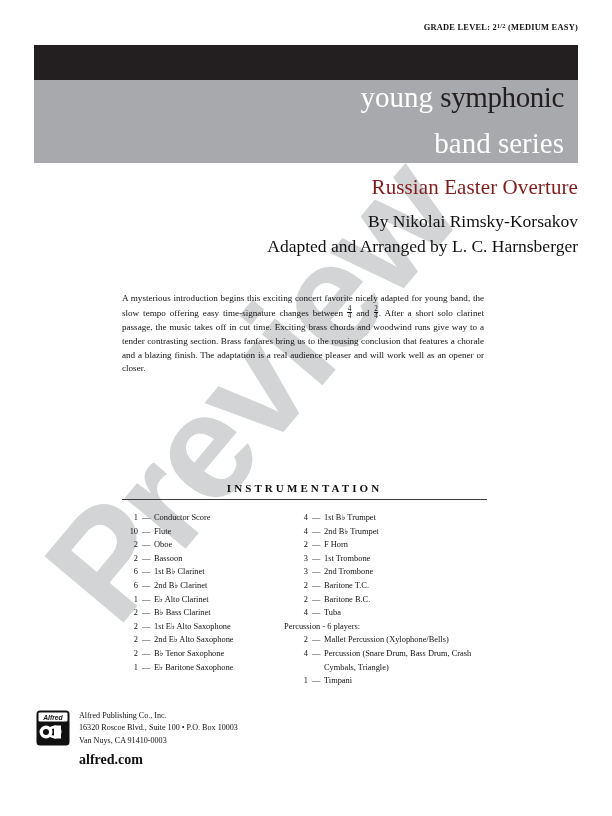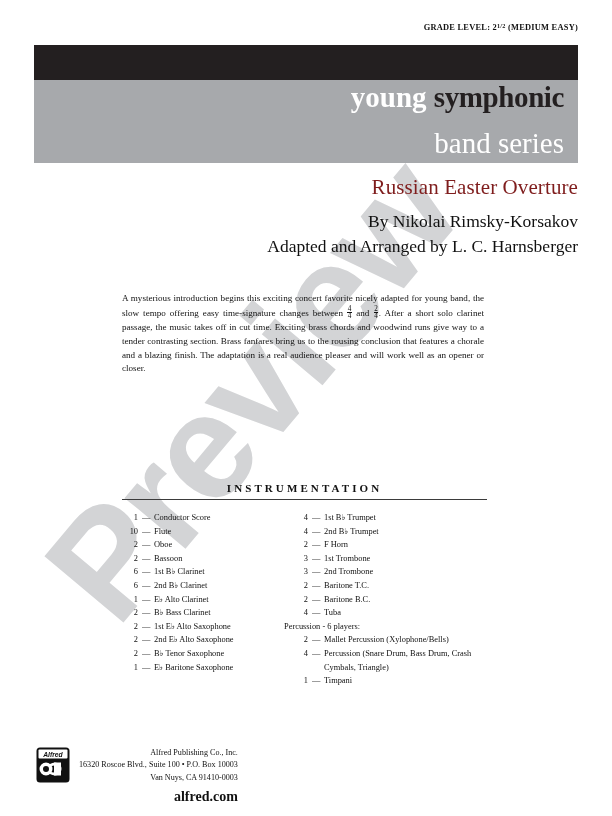--- a/index.html
+++ b/index.html
@@ -83,25 +83,25 @@
     text-align: right;
     line-height: 0.96;
   }
   #series-line1 {
     font-family: "Liberation Serif", serif;
     font-size: 29px;
     white-space: nowrap;
   }
   #series-word-young {
     color: #ffffff;
-    font-weight: bold;
+    font-weight: normal;
   }
   #series-word-symphonic {
     color: #231f20;
-    font-weight: bold;
+    font-weight: normal;
     letter-spacing: -0.4px;
   }
   #series-line2 {
     font-family: "Liberation Serif", serif;
     font-size: 29px;
     color: #ffffff;
     white-space: nowrap;
     margin-top: 18px;
   }
 
@@ -227,25 +227,24 @@
   }
   .instrument-row.continuation .instrument-qty,
   .instrument-row.continuation .instrument-dash {
     visibility: hidden;
   }
 
   
   #footer {
     position: absolute;
     left: 36px;
-    top: 747px;
+    top: 710px;
     display: flex;
     align-items: flex-start;
     z-index: 10;
-    text-align: right;
   }
   #alfred-logo {
     width: 34px;
     height: 36px;
     flex: 0 0 34px;
     margin-right: 9px;
   }
   #publisher-info {
     font-family: "Liberation Serif", serif;
     font-size: 8.1px;

